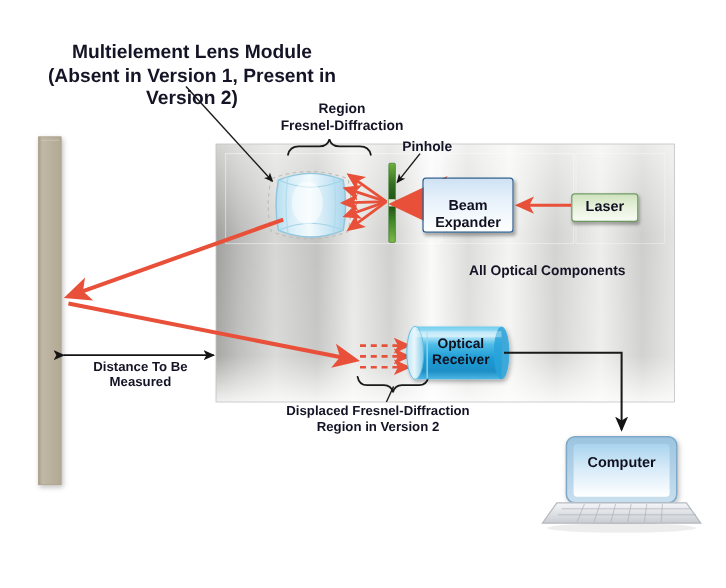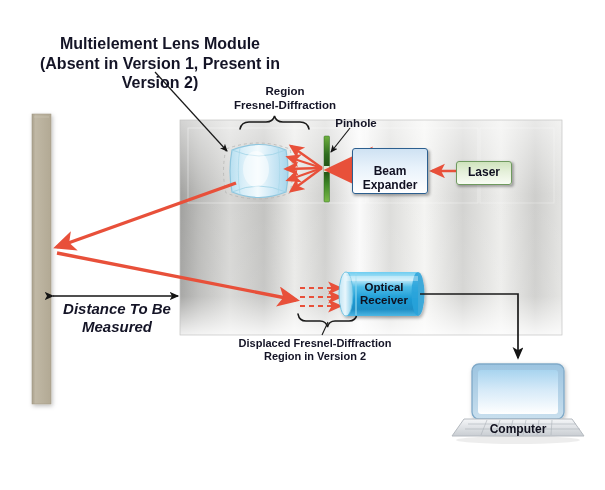--- a/index.html
+++ b/index.html
@@ -10,48 +10,48 @@
   }
   .stage{position:absolute;left:0;top:0;width:605px;height:490px;}
   svg.layer{position:absolute;left:0;top:0;width:605px;height:490px;overflow:visible;}
   .txt{position:absolute;font-weight:bold;line-height:1.22;text-align:center;color:#141426;}
 
   
   #lbl-lens{left:20px;top:34px;width:280px;font-size:16px;}
   #lbl-fresnel{left:205px;top:84px;width:160px;font-size:11.5px;}
   #lbl-pinhole{left:316px;top:116px;width:80px;font-size:11.5px;text-align:center;}
   #lbl-platform{left:362px;top:219px;width:188px;font-size:11.5px;}
-  #lbl-distance{left:52px;top:300px;width:130px;font-size:15px;font-style:italic;}
+  #lbl-distance{left:52px;top:300px;width:130px;font-size:11px;}
   #lbl-displaced{left:210px;top:337px;width:210px;font-size:11px;}
 
   
   .boxlabel{
     position:absolute;display:flex;align-items:center;justify-content:center;
     text-align:center;font-weight:bold;line-height:1.15;
   }
   #beam-expander{
     left:352px;top:148px;width:74px;height:44px;font-size:12px;
     border:1.6px solid #2c5f8f;border-radius:3px;
     background:linear-gradient(180deg,#cfe2f3 0%,#e8f2fb 42%,#ffffff 100%);
     box-shadow:1.5px 2px 3px rgba(0,0,0,.32);
     color:#111122;
     align-items:flex-end;
   }
   #laser{
-    left:456px;top:161px;width:54px;height:22px;font-size:12px;
+    left:476px;top:161px;width:54px;height:22px;font-size:12px;
     border:1.4px solid #6f9a5f;border-radius:3px;
     background:linear-gradient(180deg,#cfe3bd 0%,#e5f0da 45%,#f8fcf4 100%);
     box-shadow:1.3px 1.8px 2.6px rgba(0,0,0,.3);
     color:#111122;
   }
   #optical-receiver-label{
     left:351px;top:276px;width:66px;height:36px;font-size:11.5px;color:#10101e;
   }
   #computer-label{
-    left:480px;top:375px;width:76px;height:22px;font-size:12px;color:#10101e;margin-top:44px;
+    left:480px;top:375px;width:76px;height:22px;font-size:12px;color:#10101e;
   }
 </style>
 </head>
 <body>
 
 <div class="stage">
 
   <svg class="layer" viewBox="0 0 605 490">
     <defs>
 
@@ -262,20 +262,21 @@
   </div>
 
   <div class="txt" id="lbl-fresnel">
     <div>Region</div>
     <div>Fresnel-Diffraction</div>
   </div>
 
   <div class="txt" id="lbl-pinhole">Pinhole</div>
 
   <div class="txt" id="lbl-platform">
+    <div>All Optical Components</div>
   </div>
 
   <div class="txt" id="lbl-distance">
     <div>Distance To Be</div>
     <div>Measured</div>
   </div>
 
   <div class="txt" id="lbl-displaced">
     <div>Displaced Fresnel-Diffraction</div>
     <div>Region in Version 2</div>

